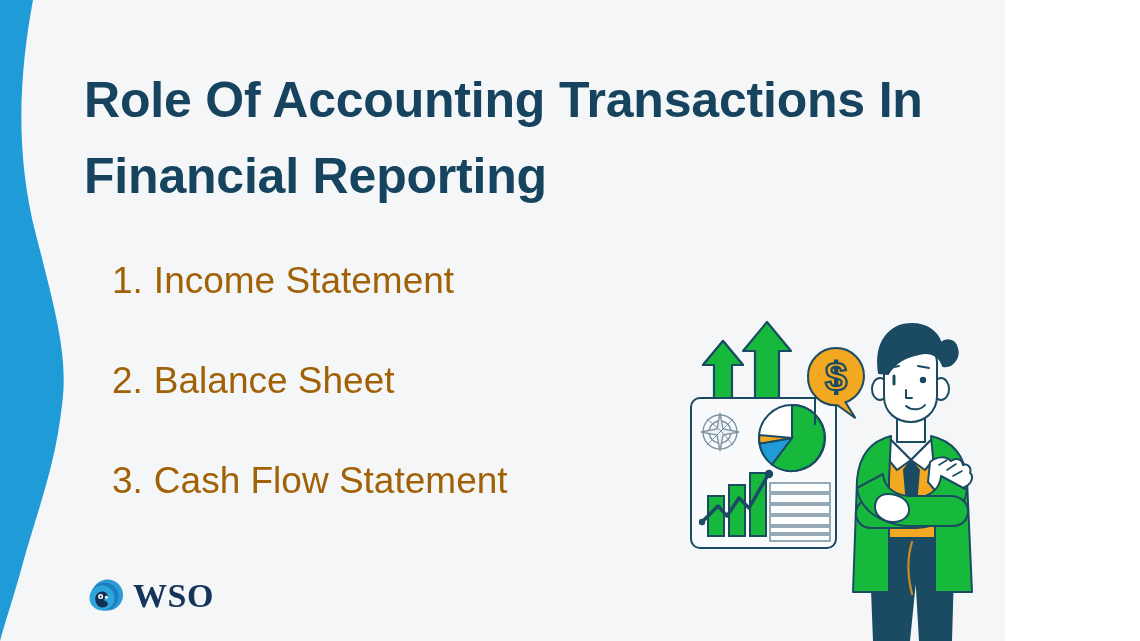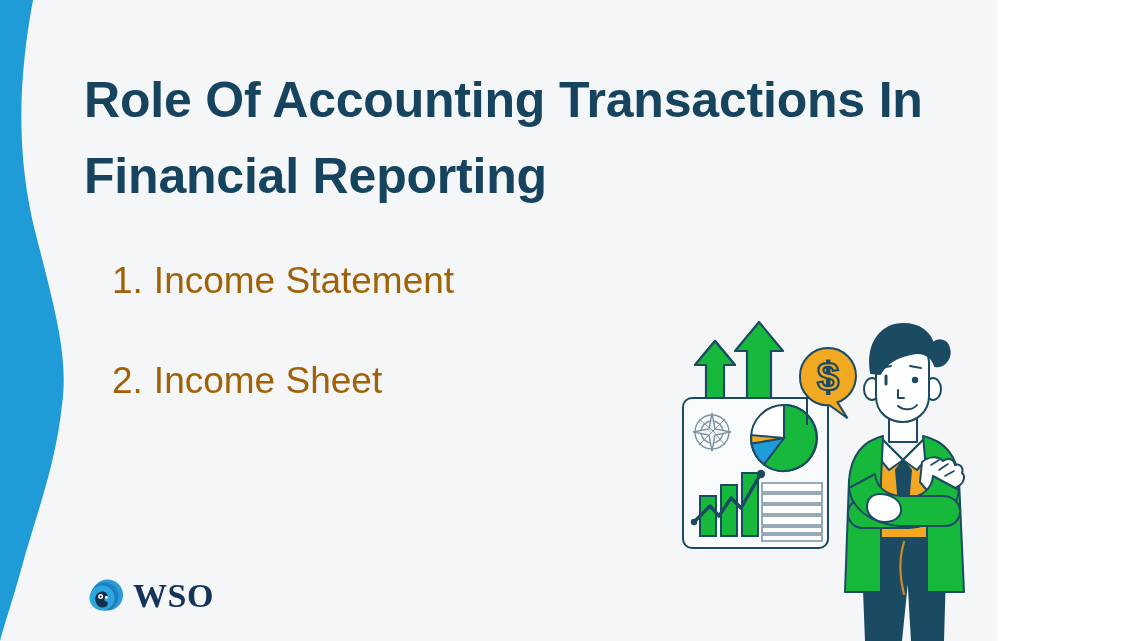--- a/index.html
+++ b/index.html
@@ -8,20 +8,21 @@
     padding: 0;
     background: #ffffff;
   }
   #slide {
     position: relative;
     width: 997px;
     height: 641px;
     background: #f4f6f8;
     overflow: hidden;
     font-family: "Liberation Sans", "DejaVu Sans", sans-serif;
+    padding-left: 8px;
   }
 
   
   .wave-layer {
     position: absolute;
     left: 0;
     top: 0;
     width: 160px;
     height: 641px;
     pointer-events: none;
@@ -101,23 +102,26 @@
   <div class="title">Role Of Accounting Transactions In
 Financial Reporting</div>
 
   <div class="list">
 
     <div class="list-item">
       <span class="num">1.</span><span>Income Statement</span>
     </div>
 
     <div class="list-item">
-      <span class="num">2.</span><span>Income Sheet</span>
+      <span class="num">2.</span><span>Balance Sheet</span>
     </div>
 
+    <div class="list-item">
+      <span class="num">3.</span><span>Cash Flow Statement</span>
+    </div>
 
   </div>
 
   <div class="logo">
     <span class="logo-mark">
       <svg width="38" height="38" viewBox="0 0 38 38" xmlns="http://www.w3.org/2000/svg">
         <circle cx="21.5" cy="18" r="15.5" fill="#2d9ad6"></circle>
         <circle cx="18.5" cy="19.5" r="14" fill="#1d7fc0"></circle>
         <circle cx="16" cy="21" r="12.5" fill="#2fa5dd"></circle>
         <path d="M 10.5,17.5 C 13,14.2 18,13.6 20.6,16.4 C 22.6,18.5 21.4,21 19.2,21.6

